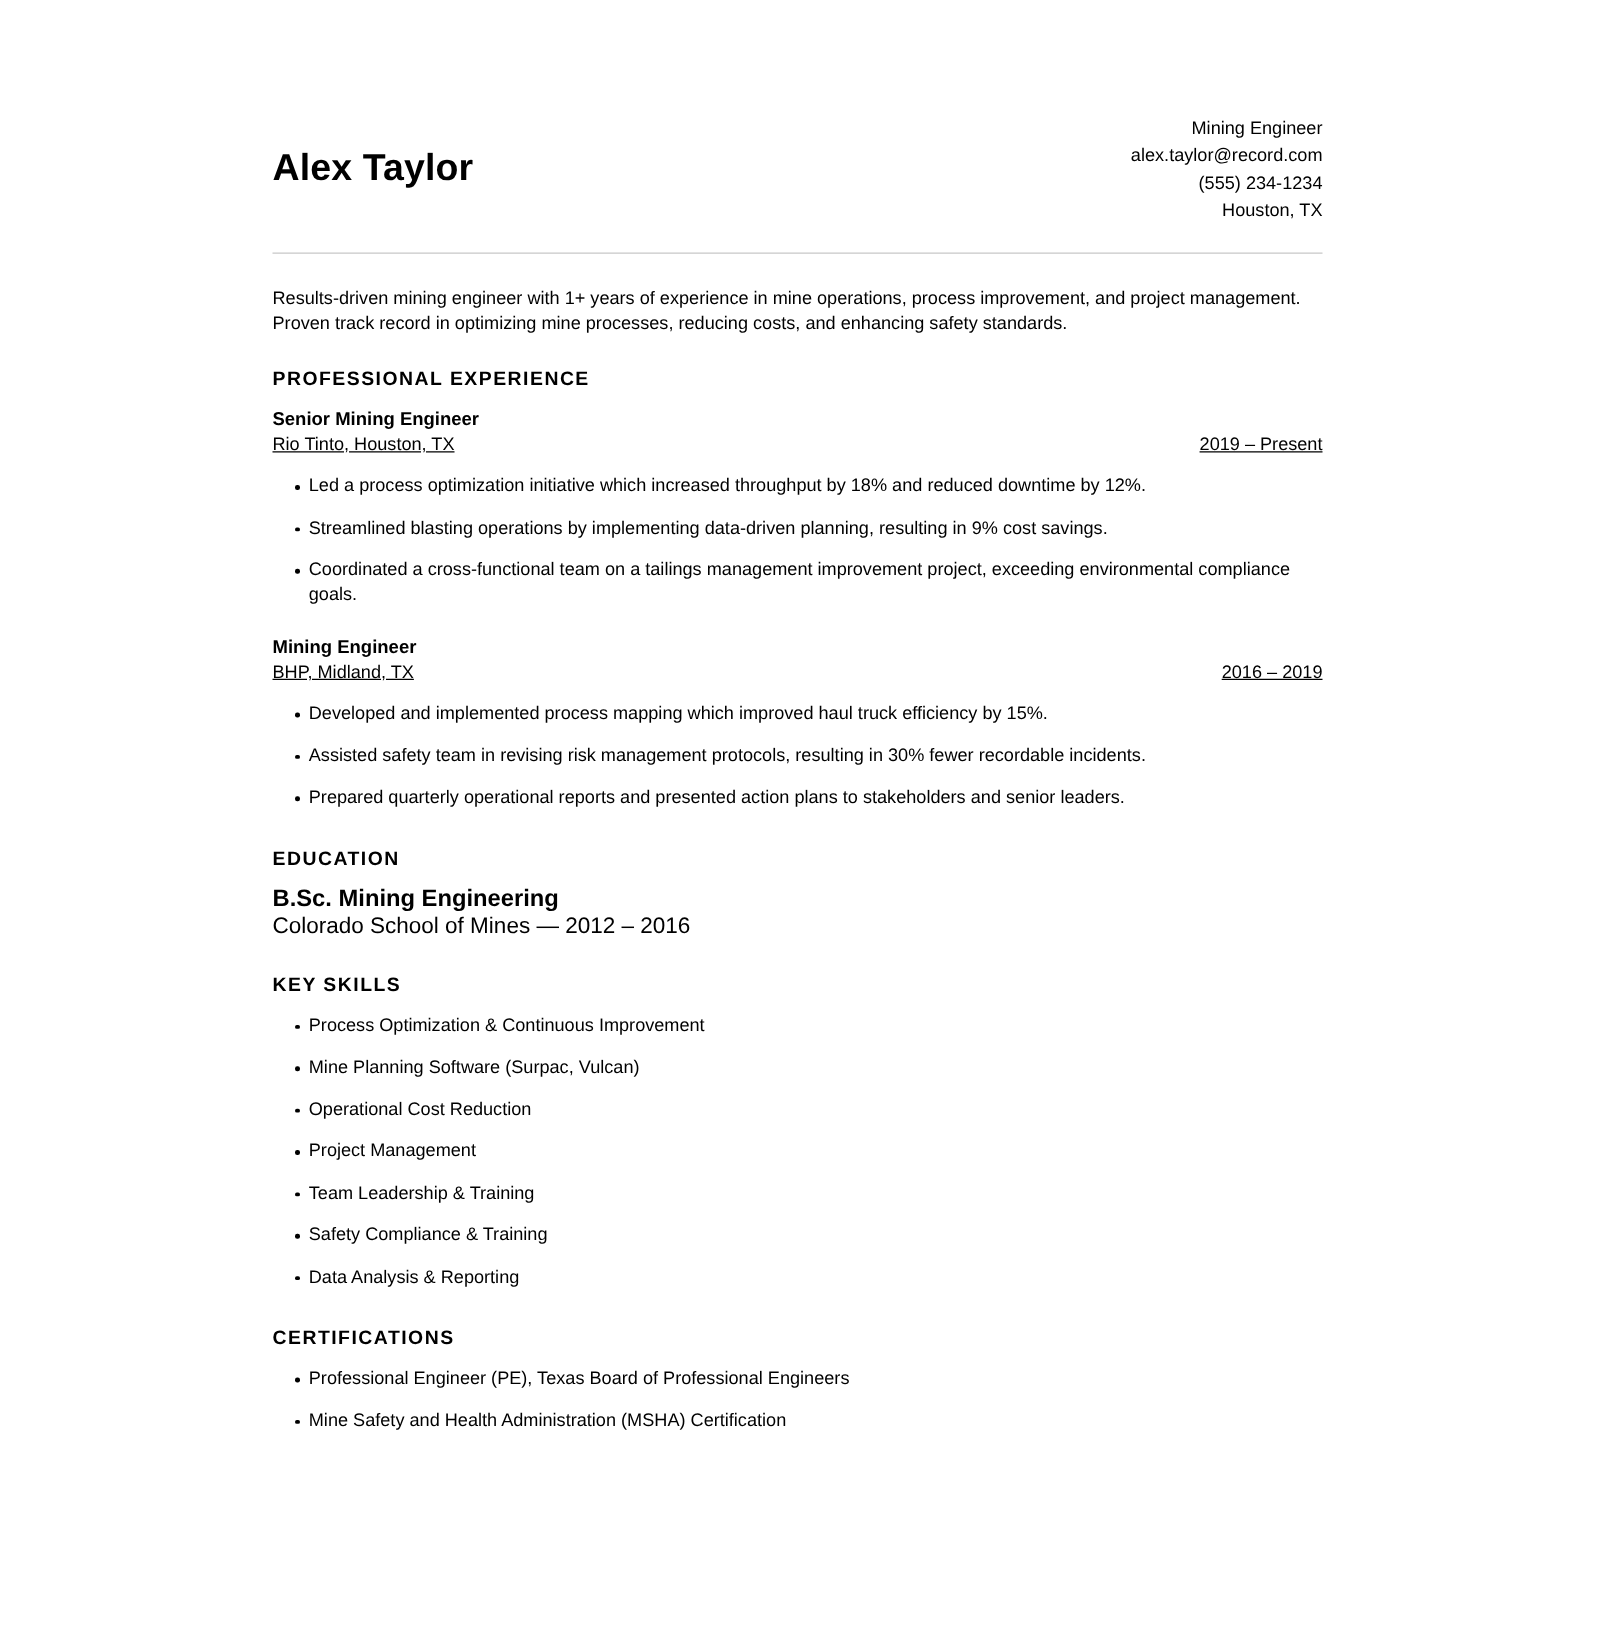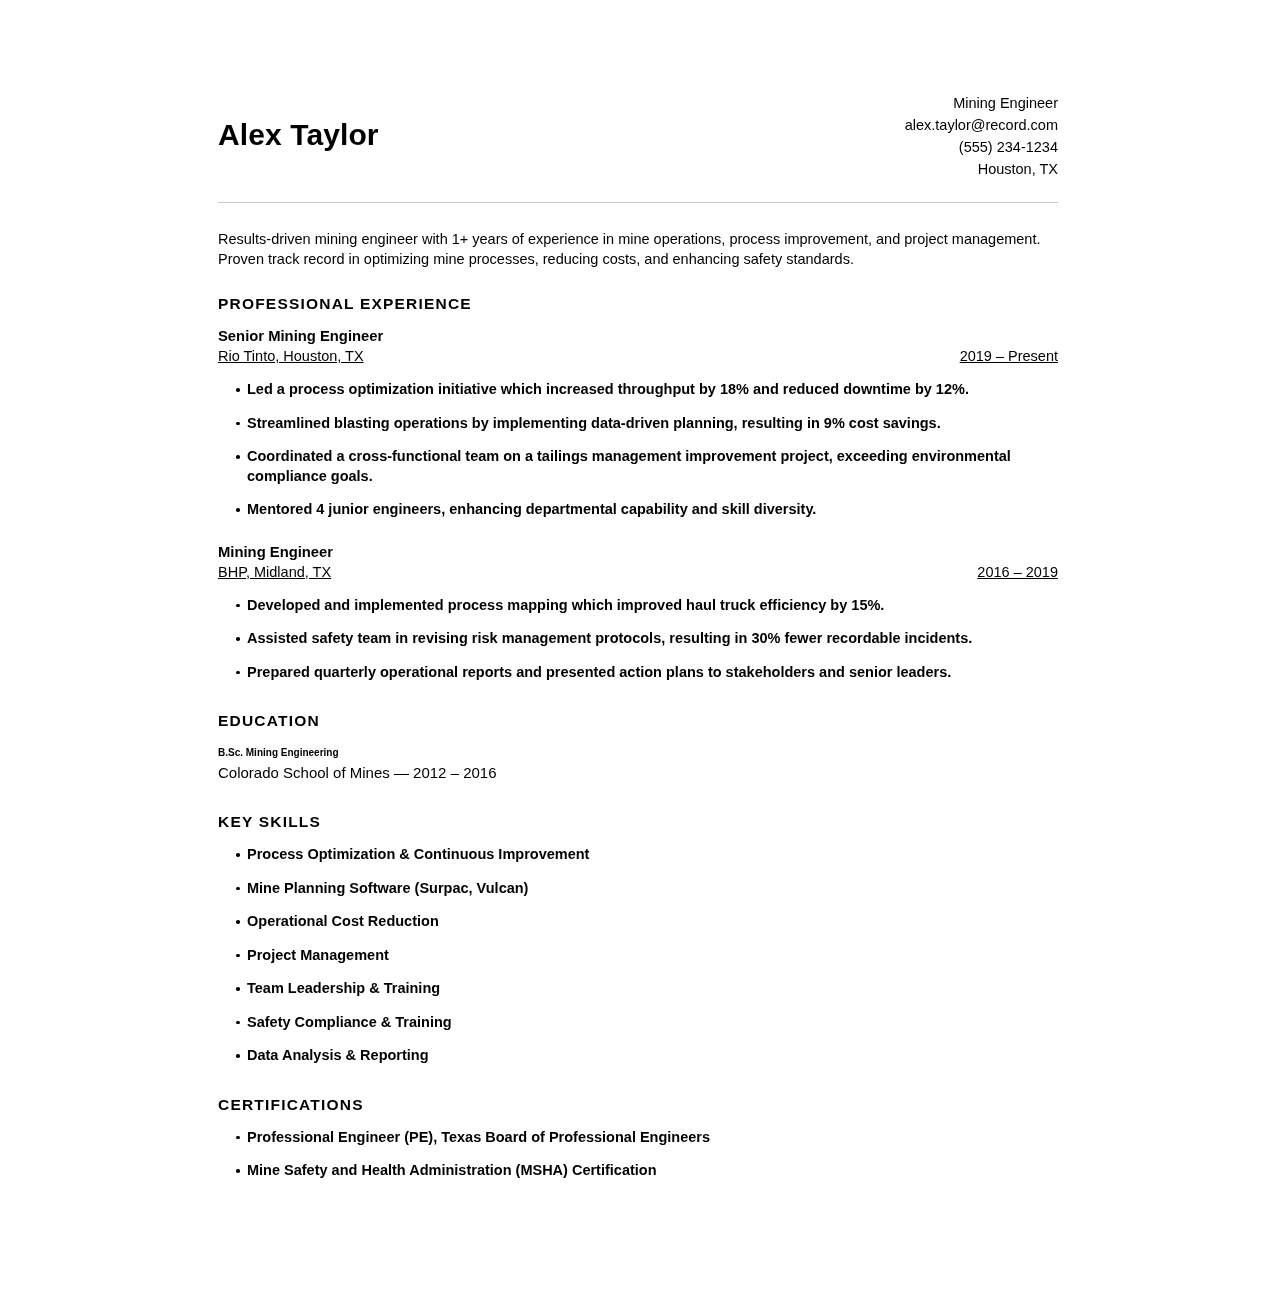--- a/index.html
+++ b/index.html
@@ -100,42 +100,41 @@
     margin: 6px 0 0 0;
     padding-left: 29px;
     list-style: none;
   }
   ul.bullets li {
     position: relative;
     font-size: 14.5px;
     line-height: 19.5px;
     margin: 14px 0 1px 0;
     padding-left: 0;
-    font-weight: bold;
   }
   ul.bullets li::before {
     content: "";
     position: absolute;
     left: -11px;
     top: 8px;
     width: 3.5px;
     height: 3.5px;
     border-radius: 50%;
     background: #000000;
   }
 
   
   .edu-degree {
-    font-size: 10px;
+    font-size: 19px;
     font-weight: bold;
     line-height: 20px;
     margin: 0;
   }
   .edu-detail {
-    font-size: 15px;
+    font-size: 18px;
     line-height: 20px;
     margin: 0;
   }
 
   .section.skills { margin-top: 30px; }
   .section.certs { margin-top: 30px; }
   .section.education { margin-top: 30px; }
 </style>
 </head>
 <body>
@@ -164,21 +163,20 @@
       <div class="job">
         <div class="job-title">Senior Mining Engineer</div>
         <div class="job-meta">
           <span class="job-company">Rio Tinto, Houston, TX</span>
           <span class="job-dates">2019 – Present</span>
         </div>
         <ul class="bullets">
           <li>Led a process optimization initiative which increased throughput by 18% and reduced downtime by 12%.</li>
           <li>Streamlined blasting operations by implementing data-driven planning, resulting in 9% cost savings.</li>
           <li>Coordinated a cross-functional team on a tailings management improvement project, exceeding environmental compliance goals.</li>
-          <li>Mentored 4 junior engineers, enhancing departmental capability and skill diversity.</li>
         </ul>
       </div>
 
       <div class="job">
         <div class="job-title">Mining Engineer</div>
         <div class="job-meta">
           <span class="job-company">BHP, Midland, TX</span>
           <span class="job-dates">2016 – 2019</span>
         </div>
         <ul class="bullets">

